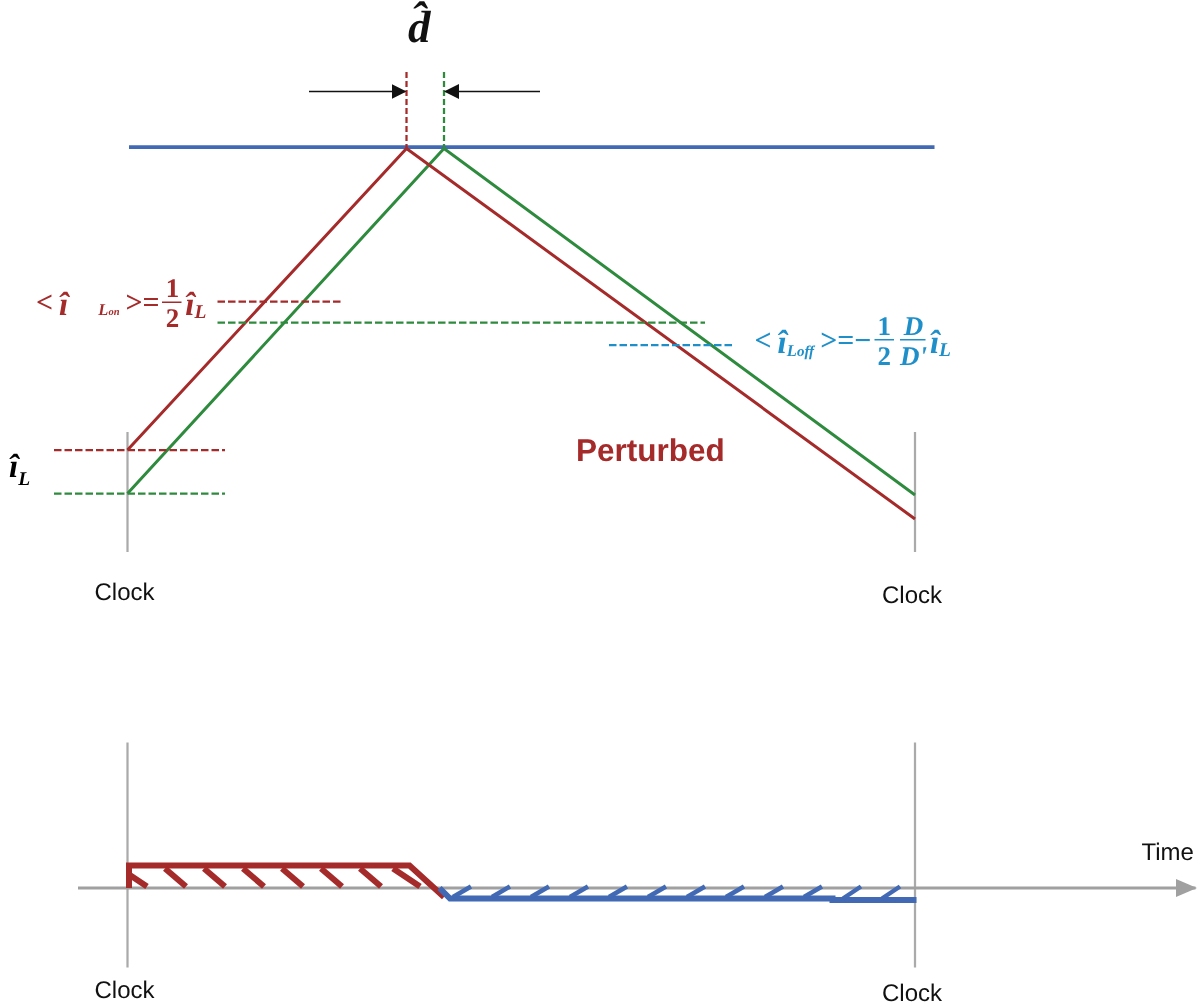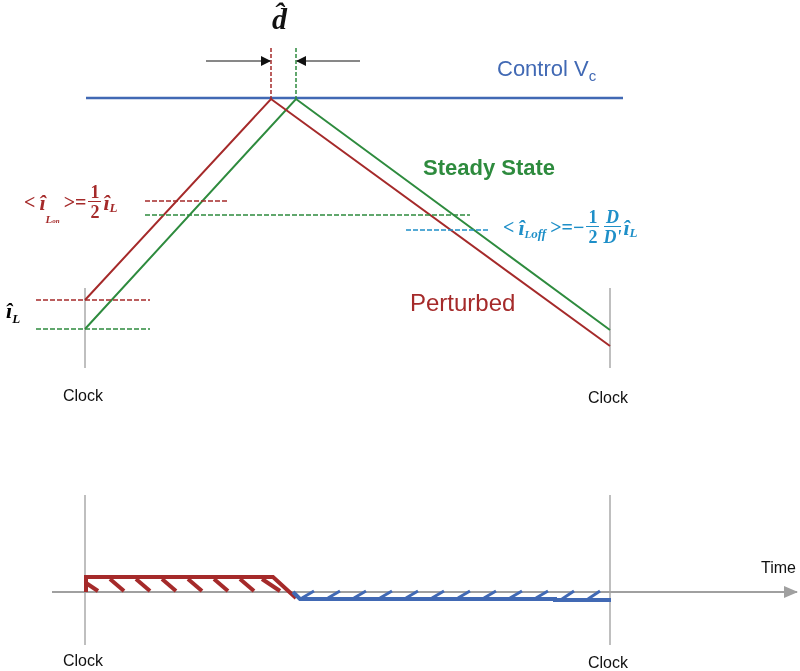--- a/index.html
+++ b/index.html
@@ -78,45 +78,41 @@
         <line x1="510" y1="598" x2="522" y2="591"></line>
         <line x1="536" y1="598" x2="548" y2="591"></line>
         <line x1="562" y1="599" x2="574" y2="591"></line>
         <line x1="588" y1="599" x2="600" y2="591"></line>
       </g>
     </g>
   </svg>
 
   <div class="math" style="position:absolute; left:272px; top:2px; font-size:30px; color:#111;">d̂</div>
 
-  <div class="lbl" style="position:absolute; left:497px; top:56px; font-size:22px; color:#4169b4;">
-    <span>Control V</span><sub style="font-size:15px;">c</sub>
-  </div>
 
-  <div class="lbl" style="position:absolute; left:423px; top:155px; font-size:22px; font-weight:bold; color:#2e8b3e;">Steady State</div>
 
-  <div class="lbl" style="position:absolute; left:410px; top:289px; font-size:24px; font-weight:normal; color:#a52a2a;">Perturbed</div>
+  <div class="lbl" style="position:absolute; left:384px; top:289px; font-size:21px; font-weight:bold; color:#a52a2a;">Perturbed</div>
 
   <div style="position:absolute; left:24px; top:183px; color:#a52a2a; display:flex; align-items:center; white-space:nowrap;">
     <span class="mathup" style="font-size:20px;">&lt;</span>
     <span class="math" style="font-size:22px; margin-left:4px;">î</span>
-    <span class="math" style="font-size:11px; position:relative; top:16px;"><span>L</span><span style="font-size:7px;">on</span></span>
+    <span class="math" style="font-size:11px; position:relative; top:4px;margin-left:20px;"><span>L</span><span style="font-size:7px;">on</span></span>
     <span class="mathup" style="font-size:20px; margin-left:4px;">&gt;=</span>
     <span style="display:inline-flex; flex-direction:column; align-items:center; margin:0 2px;">
       <span class="mathup" style="font-size:18px; line-height:18px; border-bottom:1.5px solid #a52a2a; padding:0 2px;">1</span>
       <span class="mathup" style="font-size:18px; line-height:20px;">2</span>
     </span>
     <span class="math" style="font-size:22px;">î</span>
     <span class="math" style="font-size:13px; position:relative; top:5px;">L</span>
   </div>
 
   <div style="position:absolute; left:503px; top:208px; color:#1e8fc8; display:flex; align-items:center; white-space:nowrap;">
     <span class="mathup" style="font-size:20px;">&lt;</span>
     <span class="math" style="font-size:22px; margin-left:4px;">î</span>
-    <span class="math" style="font-size:11px; position:relative; top:6px;"><span>L</span><span style="font-size:13px;">off</span></span>
+    <span class="math" style="font-size:11px; position:relative; top:6px;"><span>L</span><span style="font-size:10px;">off</span></span>
     <span class="mathup" style="font-size:20px; margin-left:4px;">&gt;=−</span>
     <span style="display:inline-flex; flex-direction:column; align-items:center; margin:0 2px;">
       <span class="mathup" style="font-size:18px; line-height:18px; border-bottom:1.5px solid #1e8fc8; padding:0 2px;">1</span>
       <span class="mathup" style="font-size:18px; line-height:20px;">2</span>
     </span>
     <span style="display:inline-flex; flex-direction:column; align-items:center; margin:0 2px;">
       <span class="math" style="font-size:18px; line-height:18px; border-bottom:1.5px solid #1e8fc8; padding:0 2px;">D</span>
       <span class="math" style="font-size:18px; line-height:20px;">D'</span>
     </span>
     <span class="math" style="font-size:22px;">î</span>

